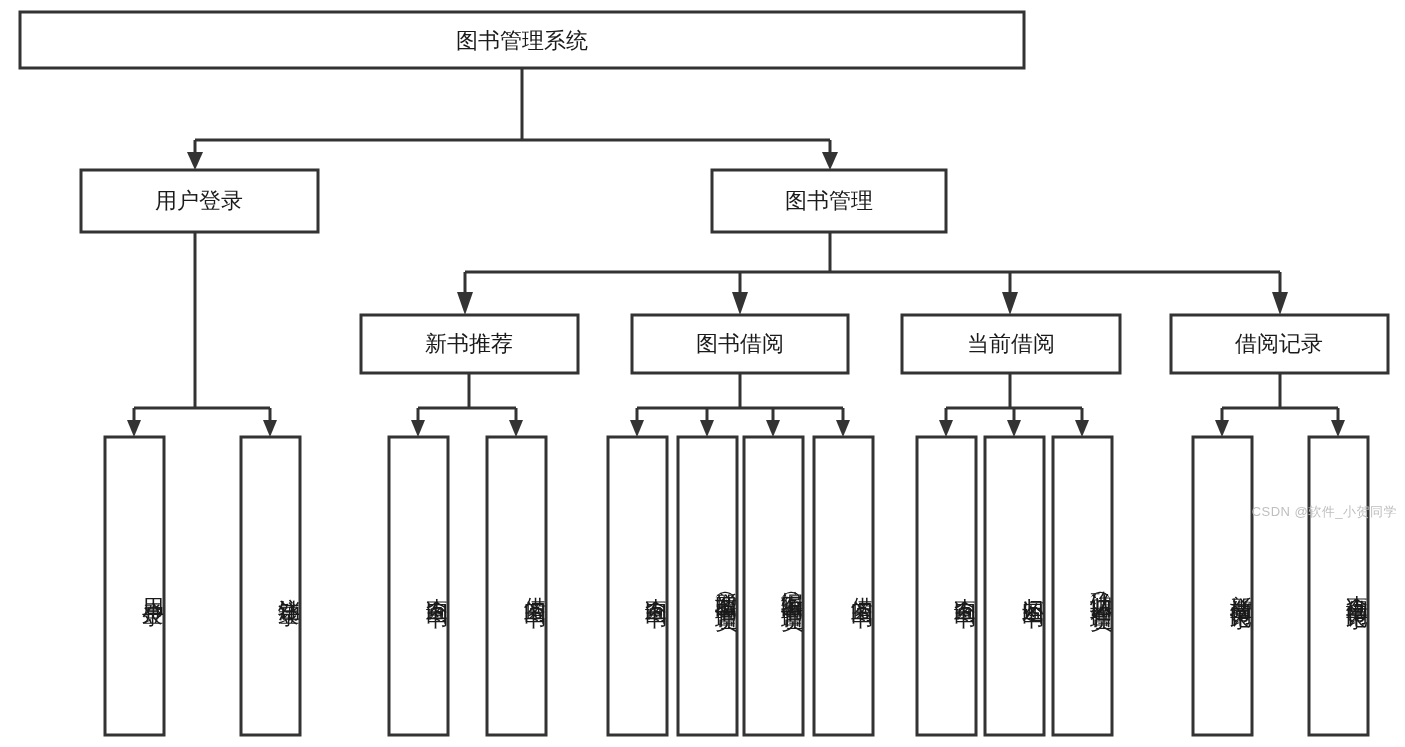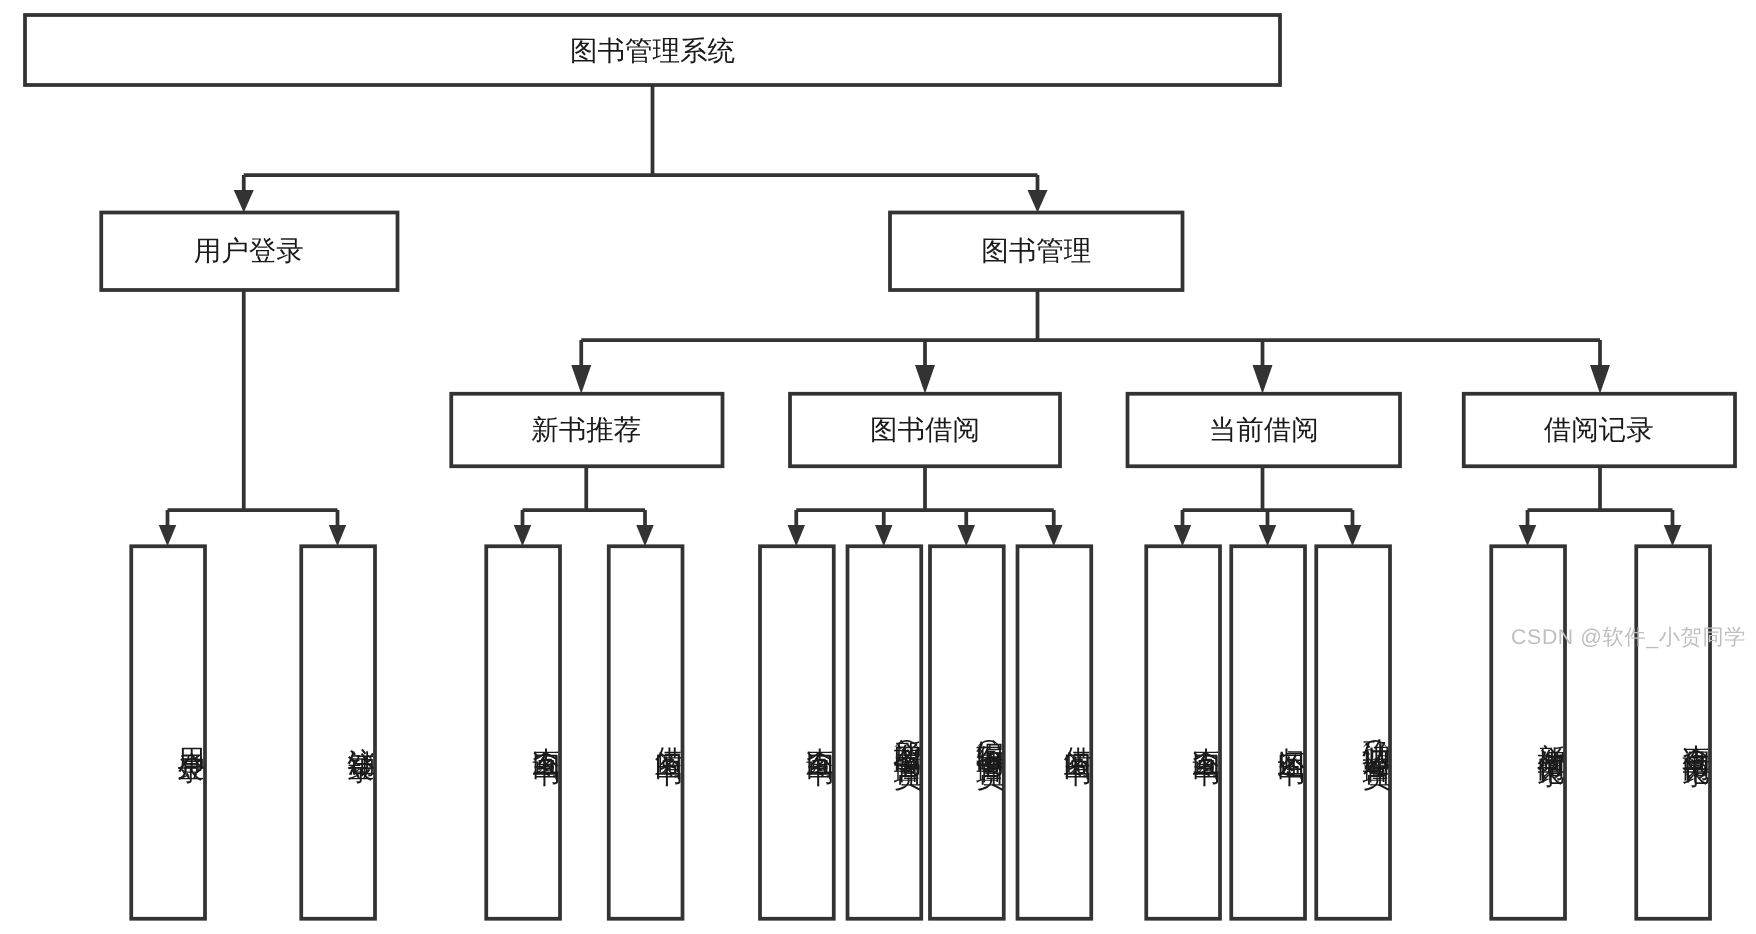--- a/index.html
+++ b/index.html
@@ -61,21 +61,21 @@
     display: flex;
     align-items: flex-start;
     justify-content: center;
     pointer-events: none;
   }
   .watermark {
     position: absolute;
     right: 8px;
     bottom: 6px;
     font-family: "Liberation Sans", "DejaVu Sans", sans-serif;
-    font-size: 17px;
+    font-size: 13px;
     color: #bfbfbf;
     white-space: nowrap;
     letter-spacing: 0.5px;
   }
 </style>
 </head>
 <body>
 
 <div id="diagram-root">
 

